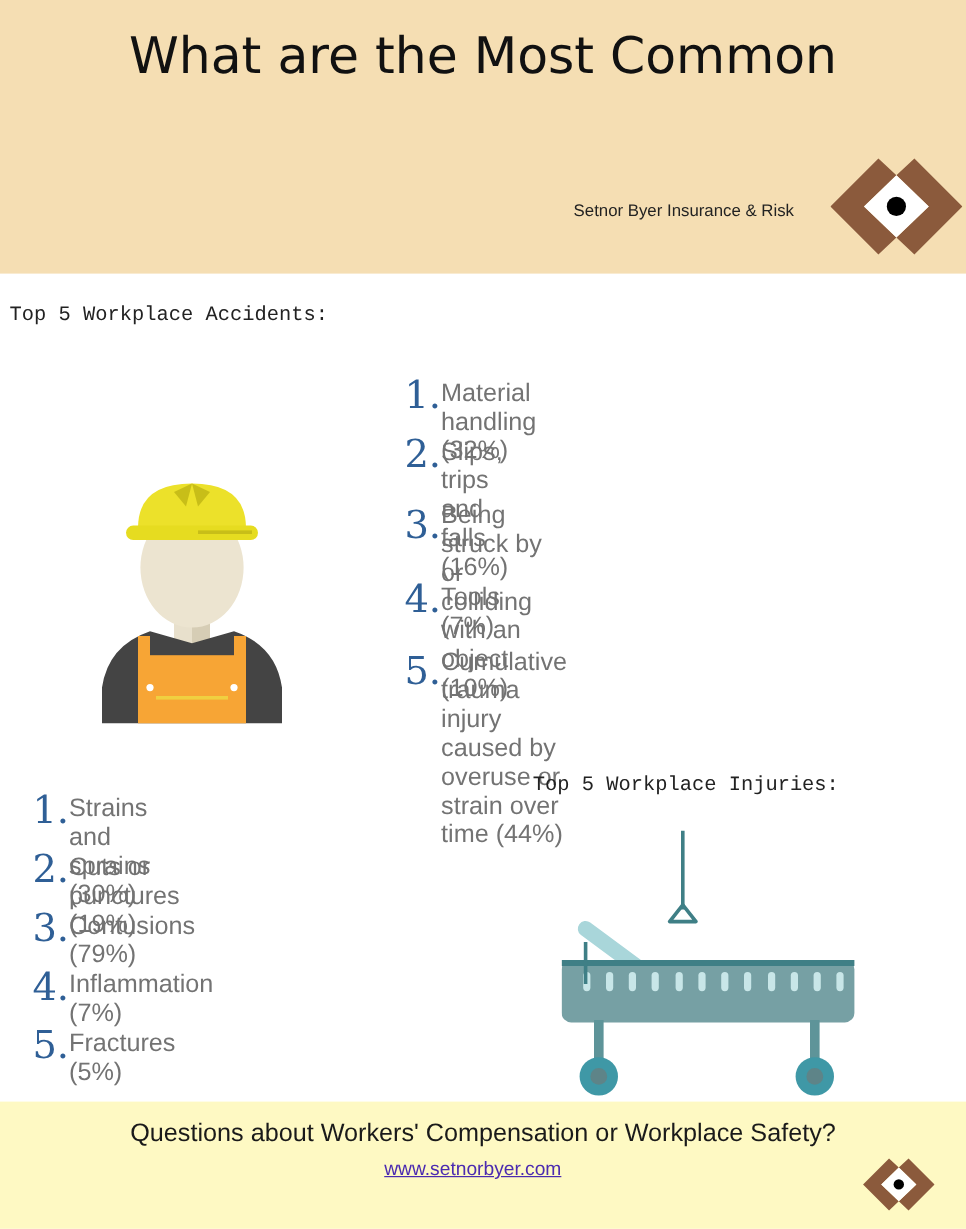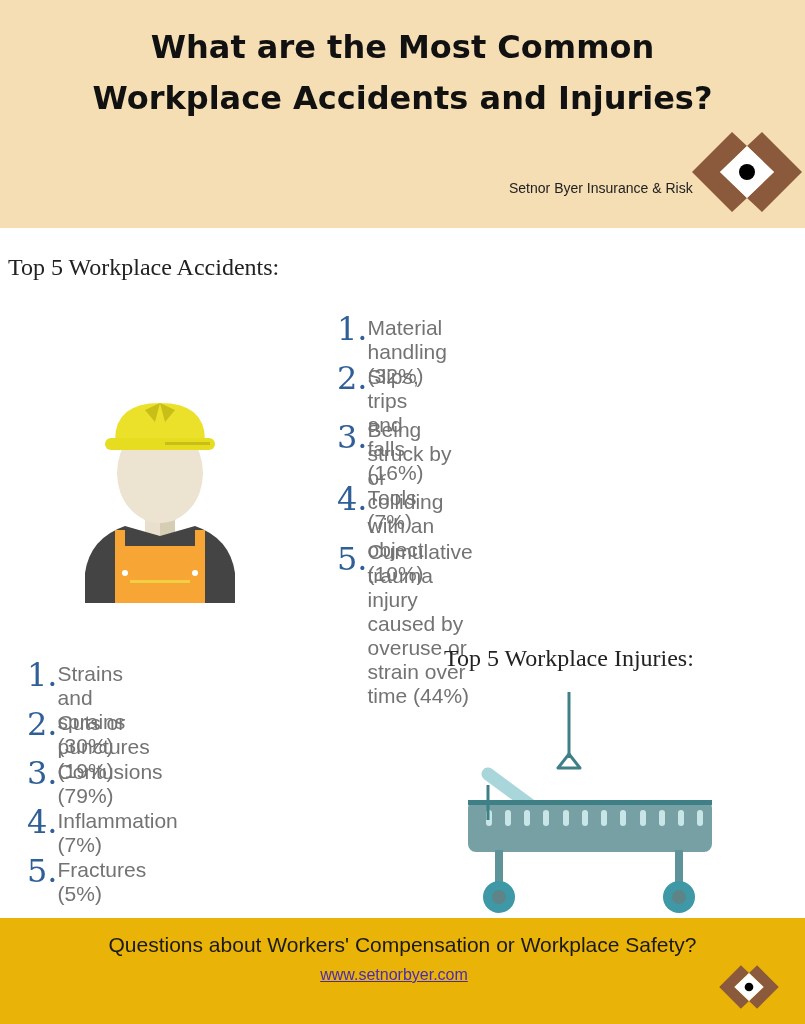--- a/index.html
+++ b/index.html
@@ -1,38 +1,37 @@
 <!DOCTYPE html>
 <html><head>
 <meta charset="utf-8">
 <style>
   html, body { margin:0; padding:0; }
   body { width:805px; height:1024px; background:#ffffff; position:relative; overflow:hidden; font-family:"Liberation Sans", sans-serif; color:#1a1a1a; }
   .header { position:absolute; left:0; top:0; width:805px; height:228px; background:#f5deb3; }
-  .title { position:absolute; left:0; width:805px; text-align:center; font-family:"DejaVu Sans", sans-serif; font-size:32px; line-height:50px; color:#111; font-weight:bold; }
+  .title { position:absolute; left:0; width:805px; text-align:center; font-family:"DejaVu Sans", sans-serif; font-size:42px; line-height:50px; color:#111; font-weight:normal; }
   .title.l1 { top:22px; }
   .title.l2 { top:73px; }
-  .brand { position:absolute; left:478px; top:180px; font-size:14px; color:#222;margin-left:31px; }
+  .brand { position:absolute; left:478px; top:167px; font-size:14px; color:#222; }
   .logo { position:absolute; }
-  .sec-heading { position:absolute; font-family:Liberation Serif, serif; font-size:24px; color:#222; }
+  .sec-heading { position:absolute; font-family:Liberation Mono, monospace; font-size:17px; color:#222; }
   .list { position:absolute; }
   .item { position:absolute; display:flex; align-items:flex-start; }
   .num { font-family:"DejaVu Serif", serif; font-size:32px; color:#2f5f96; width:40px; line-height:34px; }
   .txt { font-family:"Liberation Sans", sans-serif; font-size:21px; line-height:24px; color:#737373; padding-top:4px; }
-  .footer { position:absolute; left:0; top:918px; width:805px; height:106px; background:#eab308; }
+  .footer { position:absolute; left:0; top:918px; width:805px; height:106px; background:#fef9c3; }
   .footer-q { position:absolute; left:0; top:15px; width:805px; text-align:center; font-size:21px; color:#1a1a1a; }
   .footer-link { position:absolute; left:0; top:48px; width:788px; text-align:center; font-size:16px; }
   .footer-link a { color:#4b2bb0; text-decoration:underline; }
 </style>
 </head>
 <body>
 
 <div class="header">
   <div class="title l1">What are the Most Common</div>
-  <div class="title l2">Workplace Accidents and Injuries?</div>
   <div class="brand">Setnor Byer Insurance &amp; Risk</div>
   <svg class="logo" style="left:692px;top:124px" width="110" height="96" viewBox="0 0 110 96">
     <polygon points="0,48 40,8 55,22 28,48 55,74 40,88" fill="#8b5a3c"></polygon>
     <polygon points="110,48 70,8 55,22 82,48 55,74 70,88" fill="#8b5a3c"></polygon>
     <polygon points="55,22 82,48 55,74 28,48" fill="#ffffff"></polygon>
     <circle cx="55" cy="48" r="8" fill="#000"></circle>
   </svg>
 </div>
 
 <div class="sec-heading" style="left:8px;top:254px">Top 5 Workplace Accidents:</div>

